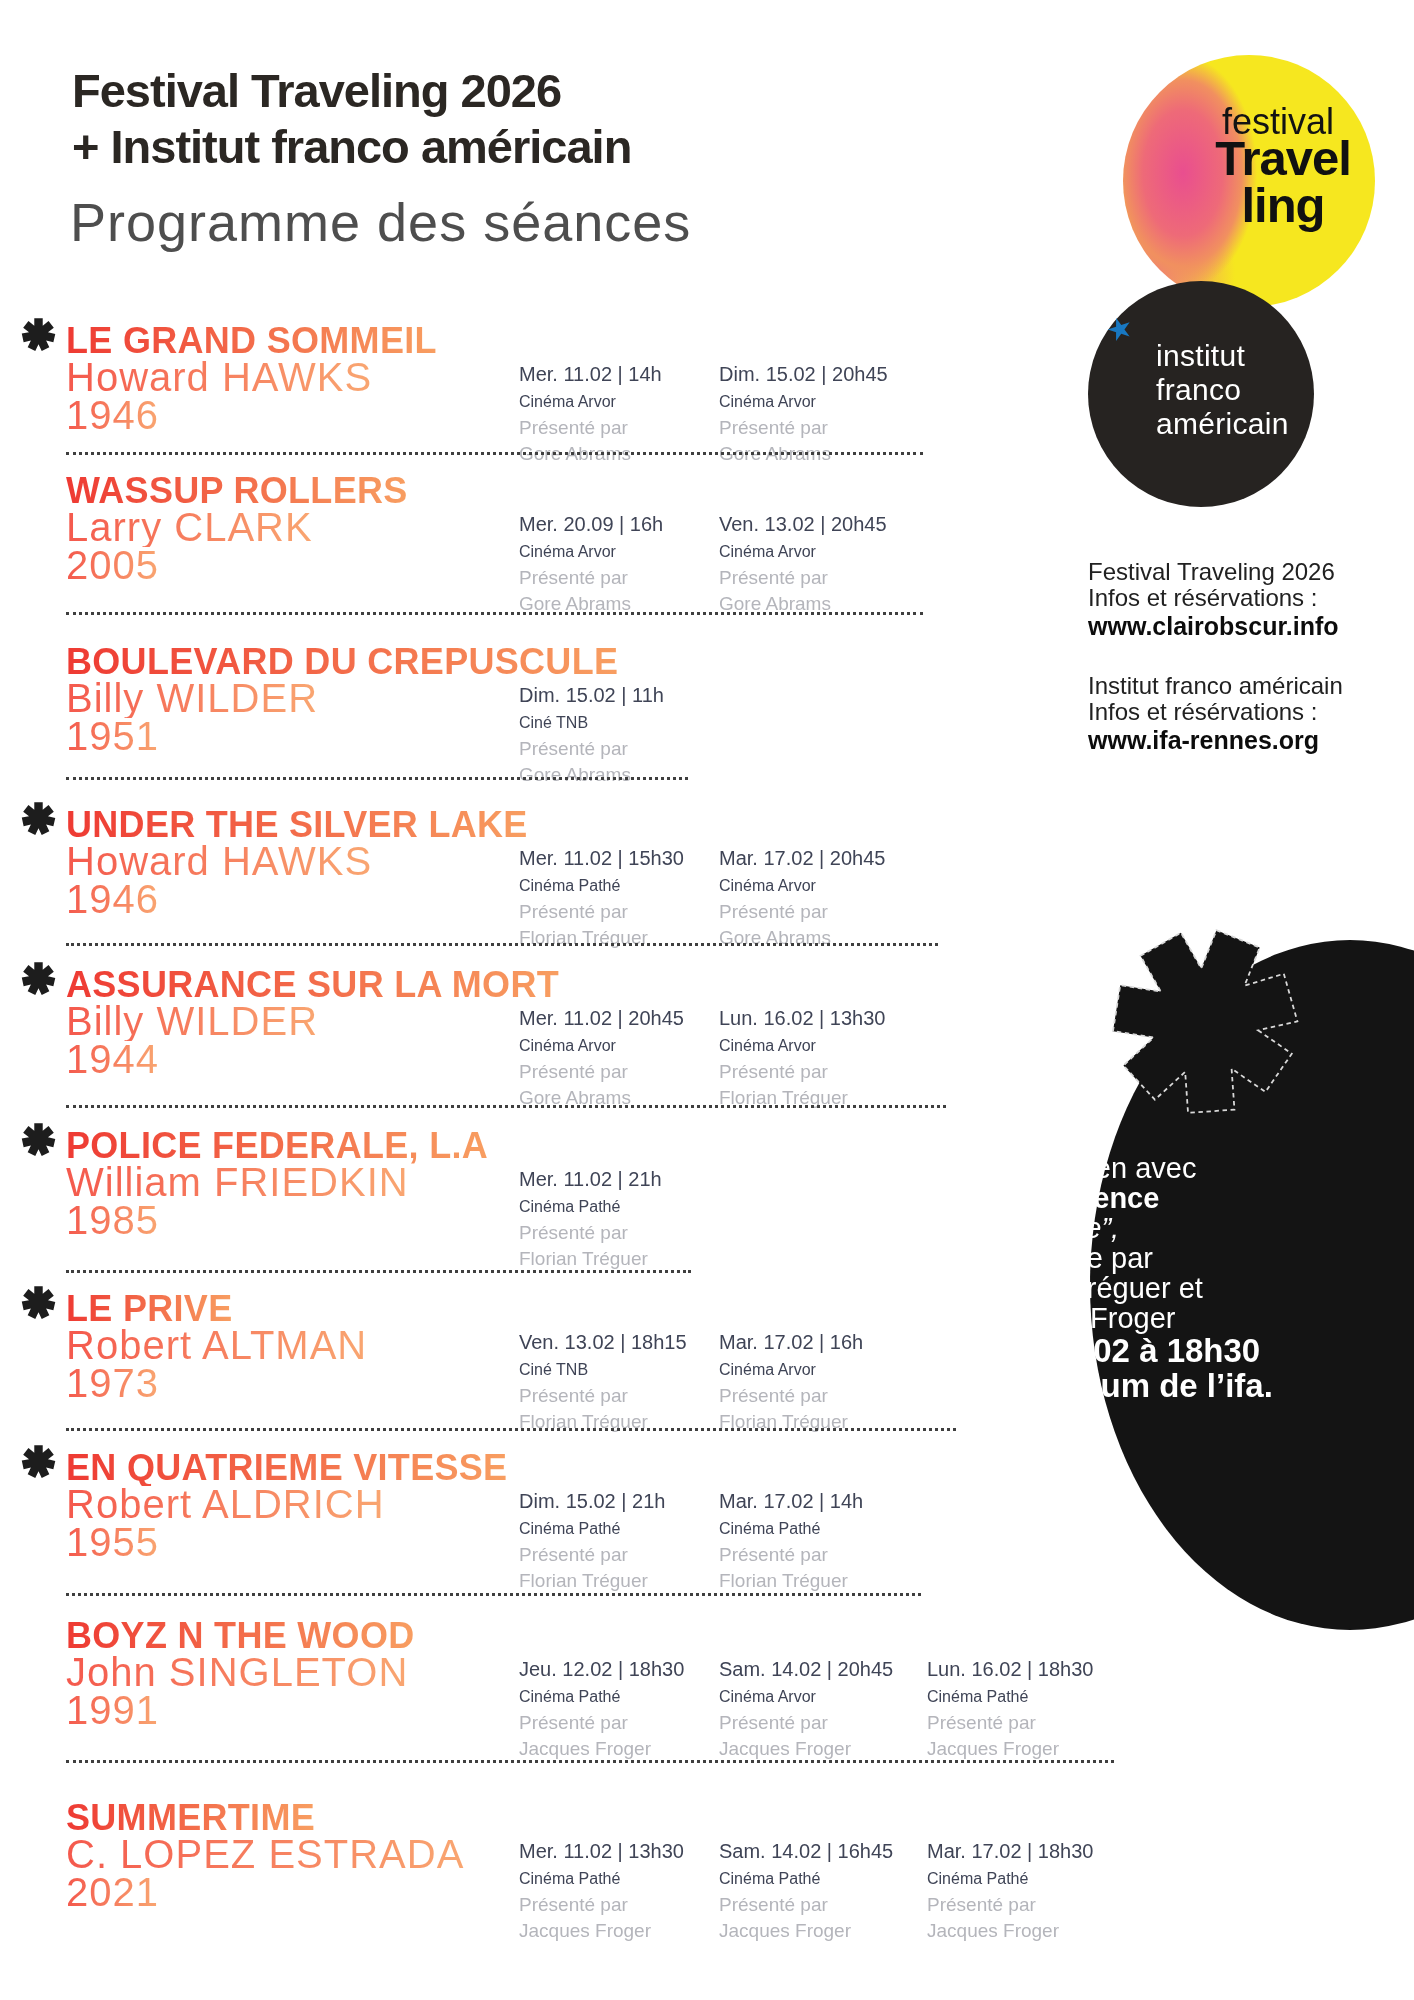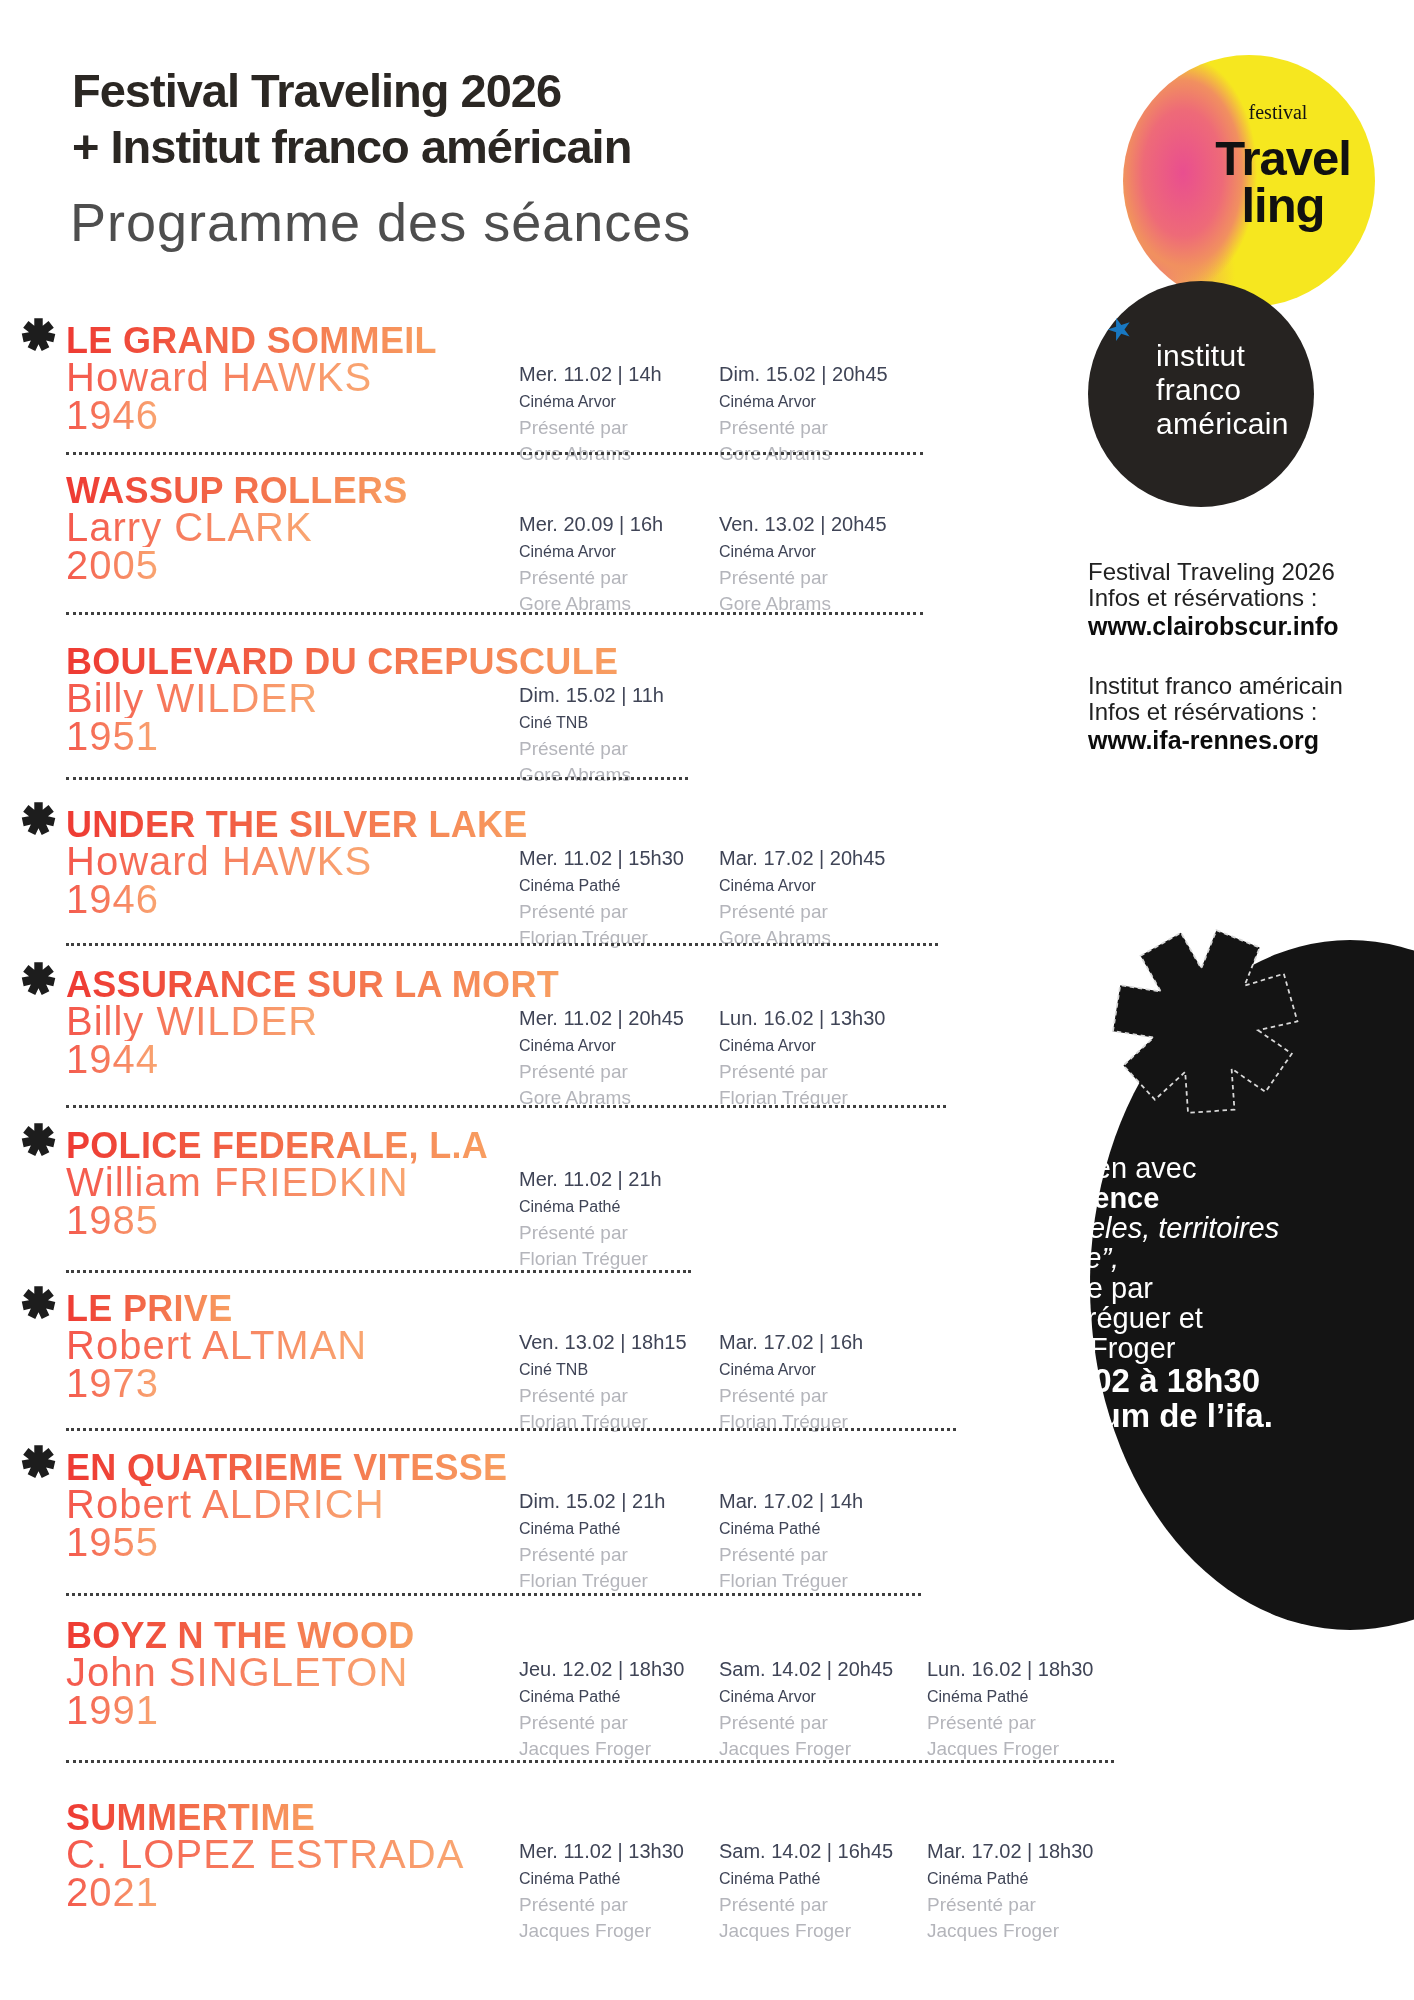--- a/index.html
+++ b/index.html
@@ -50,21 +50,21 @@
   
   .circle-yellow{
     left:1123px;top:30px;width:252px;height:252px;border-radius:50%;
     background:
       radial-gradient(95px 150px at 60px 118px,#e94e8f 0%,#ee6a78 42%,#f1905f 62%,rgba(246,231,31,0) 78%),
       radial-gradient(110px 160px at 35px 215px,#f0797c 0%,rgba(246,231,31,0) 70%),
       var(--yellow,#f6e71f);
     overflow:hidden;
   }
   .ty-small{position:absolute;left:60px;top:46px;width:190px;text-align:center;
-    font-family:Liberation Serif, serif;font-size:20px;color:#131313;}
+    font-family:Liberation Sans, sans-serif;font-size:36px;color:#131313;}
   .ty-big{position:absolute;left:62px;top:80px;width:196px;text-align:center;
     font-size:49px;line-height:47px;font-weight:800;letter-spacing:-1px;color:#111;}
   .circle-black{
     left:1088px;top:256px;width:226px;height:226px;border-radius:50%;
     background:#262321;
   }
   .ifa-star{position:absolute;left:18px;top:30px;font-size:30px;color:var(--starblue,#1878c2);
     transform:rotate(-18deg);}
   .ifa-text{position:absolute;left:68px;top:58px;font-size:30px;line-height:34px;
     font-weight:400;color:#ffffff;letter-spacing:.3px;}
@@ -133,21 +133,20 @@
     <div class="ct-url">www.ifa-rennes.org</div>
   </div>
 
   <div class="abs blob"></div>
   <svg class="abs big-ast" viewBox="-114 -114 228 228">
     <use href="#ast-path" fill="#141414" stroke="#d9d9d9" stroke-width="2" stroke-dasharray="5 4"></use>
   </svg>
   <div class="abs conf">
     <div class="cf-l">films en lien avec</div>
     <div class="cf-l"><span>la </span><span class="cf-b">conférence</span></div>
-    <div class="cf-l cf-i">“Los Angeles, territoires</div>
     <div class="cf-l cf-i">d’enquête”,</div>
     <div class="cf-l">présentée par</div>
     <div class="cf-l">Florian Tréguer et</div>
     <div class="cf-l">Jacques Froger</div>
     <div class="cf-big">Mer. 11.02 à 18h30</div>
     <div class="cf-big">Auditorium de l’ifa.</div>
   </div>
 
   <div class="abs" id="films-layer" style="left:0;top:0;width:100%;height:100%">
       <svg class="bullet" style="left:20px;top:291px" viewBox="-114 -114 228 228">

